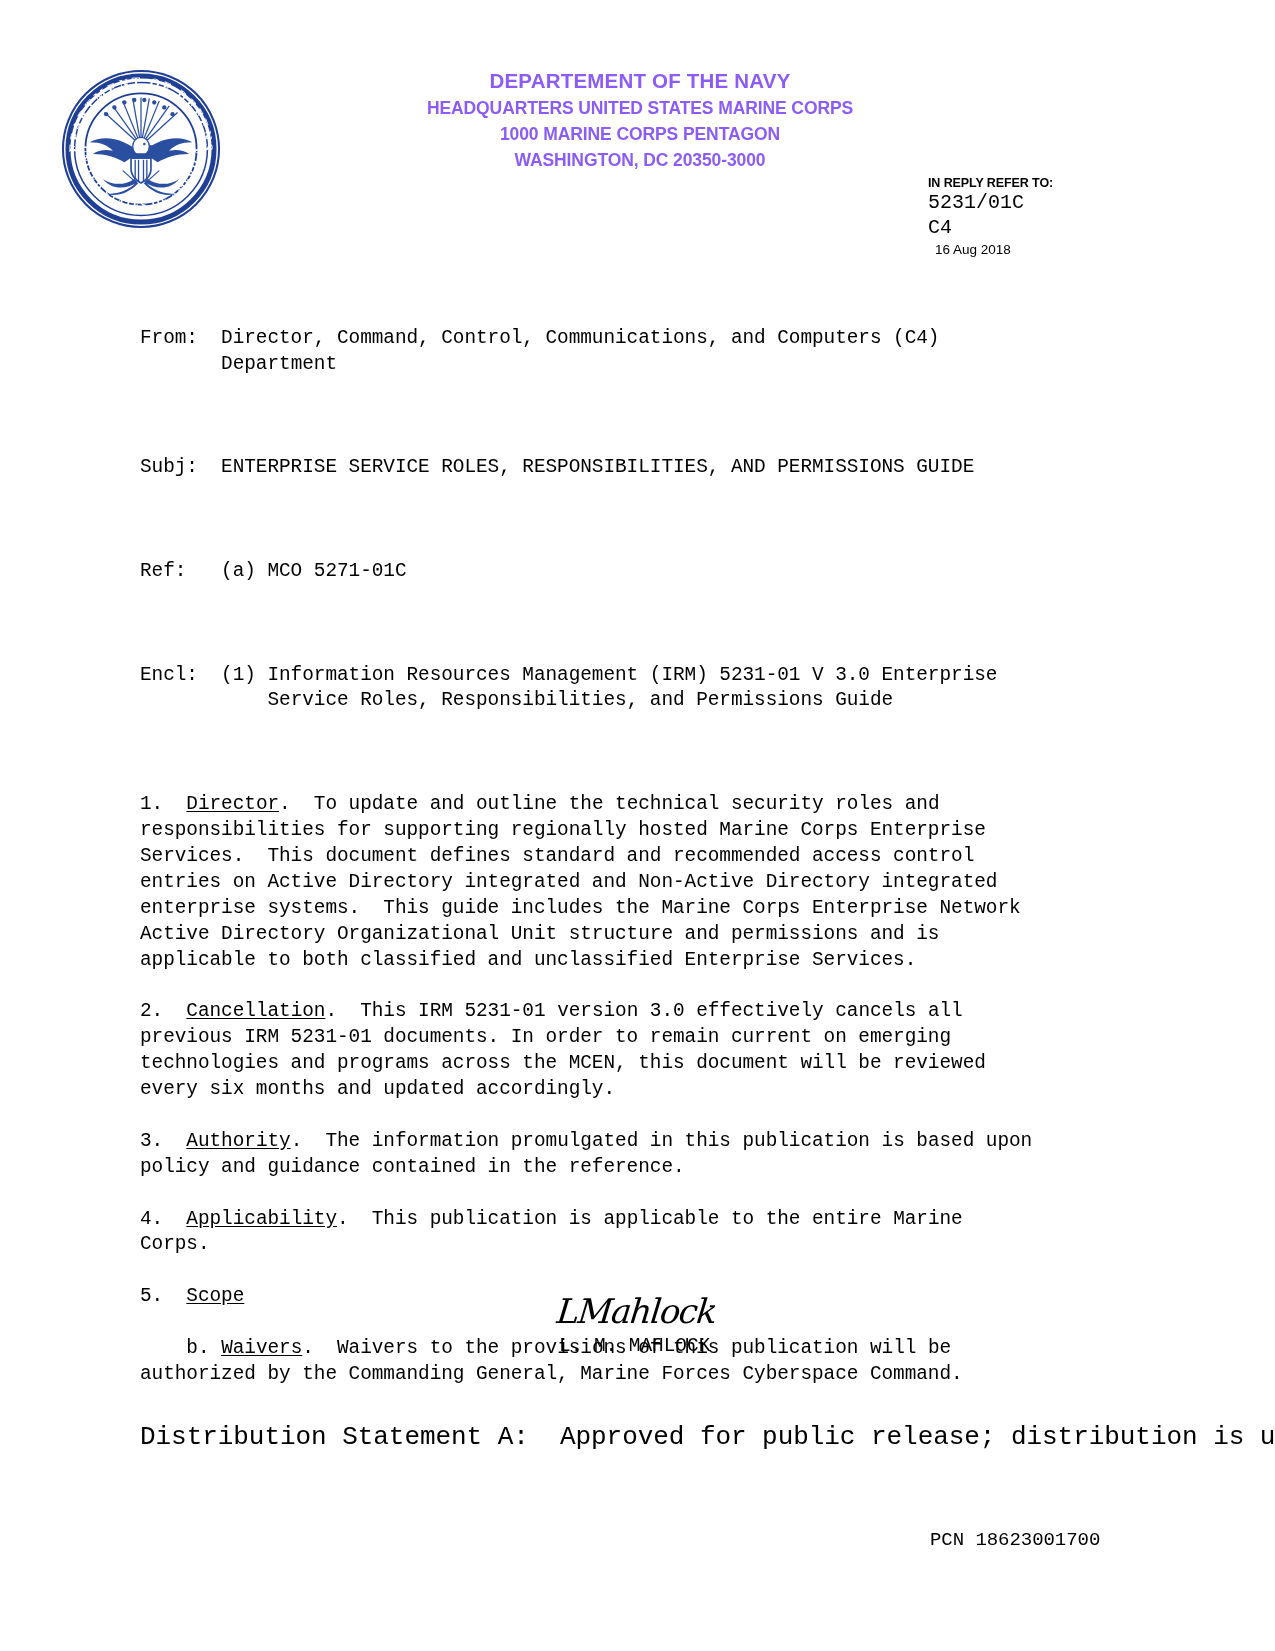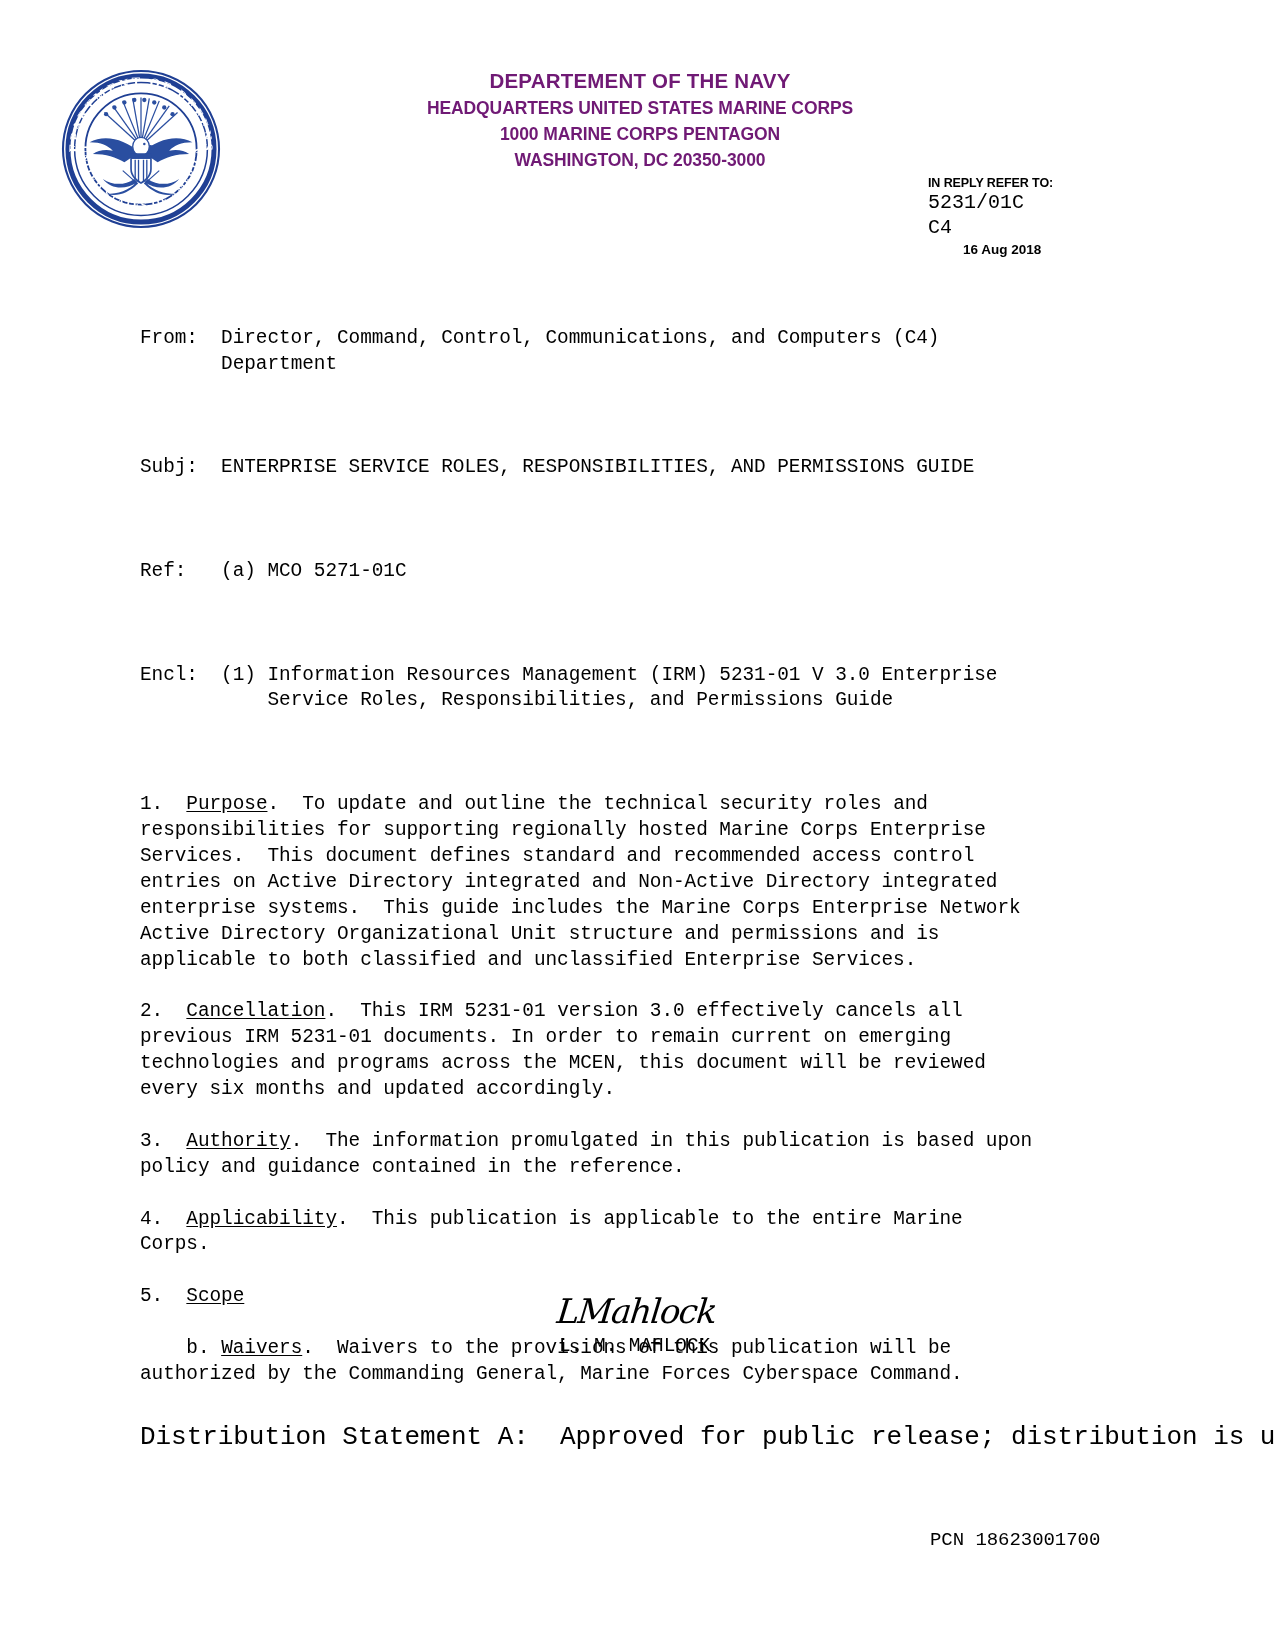--- a/index.html
+++ b/index.html
@@ -34,21 +34,21 @@
   #dod-seal svg { display: block; width: 166px; height: 166px; }
 
   #letterhead-titles {
     position: absolute;
     left: 230px;
     top: 66px;
     width: 820px;
     text-align: center;
     font-family: "Liberation Sans", "DejaVu Sans", sans-serif;
     font-weight: bold;
-    color: #701a75;
+    color: #8b5cf6;
     line-height: 1.47;
   }
   #letterhead-titles .l1 { font-size: 20.5px; letter-spacing: .2px; }
   #letterhead-titles .l2 { font-size: 17.5px; letter-spacing: -.1px; }
   #letterhead-titles .l3 { font-size: 17.5px; letter-spacing: -.1px; }
   #letterhead-titles .l4 { font-size: 17.5px; letter-spacing: -.1px; }
 
   
   #reply-block {
     position: absolute;
@@ -66,23 +66,23 @@
   }
   #reply-block .reply-code,
   #reply-block .reply-office {
     font-family: "Liberation Mono", "DejaVu Sans Mono", monospace;
     font-size: 20px;
     line-height: 25px;
     margin-left: 68px;
   }
   #reply-block .reply-date {
     font-family: "Liberation Sans", "DejaVu Sans", sans-serif;
-    font-weight: bold;
+    font-weight: normal;
     font-size: 13.5px;
-    margin-left: 103px;
+    margin-left: 75px;
     margin-top: 2px;
   }
 
   
   #letter-body {
     position: absolute;
     left: 140px;
     top: 274px;
     width: 990px;
     font-size: 19.4px;
@@ -232,21 +232,21 @@
 
 </div>
 
 <div id="letter-body">
   <div class="para">From:  Director, Command, Control, Communications, and Computers (C4)
        Department</div>
   <div class="para">Subj:  ENTERPRISE SERVICE ROLES, RESPONSIBILITIES, AND PERMISSIONS GUIDE</div>
   <div class="para">Ref:   (a) MCO 5271-01C</div>
   <div class="para">Encl:  (1) Information Resources Management (IRM) 5231-01 V 3.0 Enterprise
            Service Roles, Responsibilities, and Permissions Guide</div>
-  <div id="numbered-paragraphs"><div class="para"><span>1.  </span><u>Purpose</u><span>.  To update and outline the technical security roles and
+  <div id="numbered-paragraphs"><div class="para"><span>1.  </span><u>Director</u><span>.  To update and outline the technical security roles and
 responsibilities for supporting regionally hosted Marine Corps Enterprise
 Services.  This document defines standard and recommended access control
 entries on Active Directory integrated and Non-Active Directory integrated
 enterprise systems.  This guide includes the Marine Corps Enterprise Network
 Active Directory Organizational Unit structure and permissions and is
 applicable to both classified and unclassified Enterprise Services.</span></div><div class="para"><span>2.  </span><u>Cancellation</u><span>.  This IRM 5231-01 version 3.0 effectively cancels all
 previous IRM 5231-01 documents. In order to remain current on emerging
 technologies and programs across the MCEN, this document will be reviewed
 every six months and updated accordingly.</span></div><div class="para"><span>3.  </span><u>Authority</u><span>.  The information promulgated in this publication is based upon
 policy and guidance contained in the reference.</span></div><div class="para"><span>4.  </span><u>Applicability</u><span>.  This publication is applicable to the entire Marine

